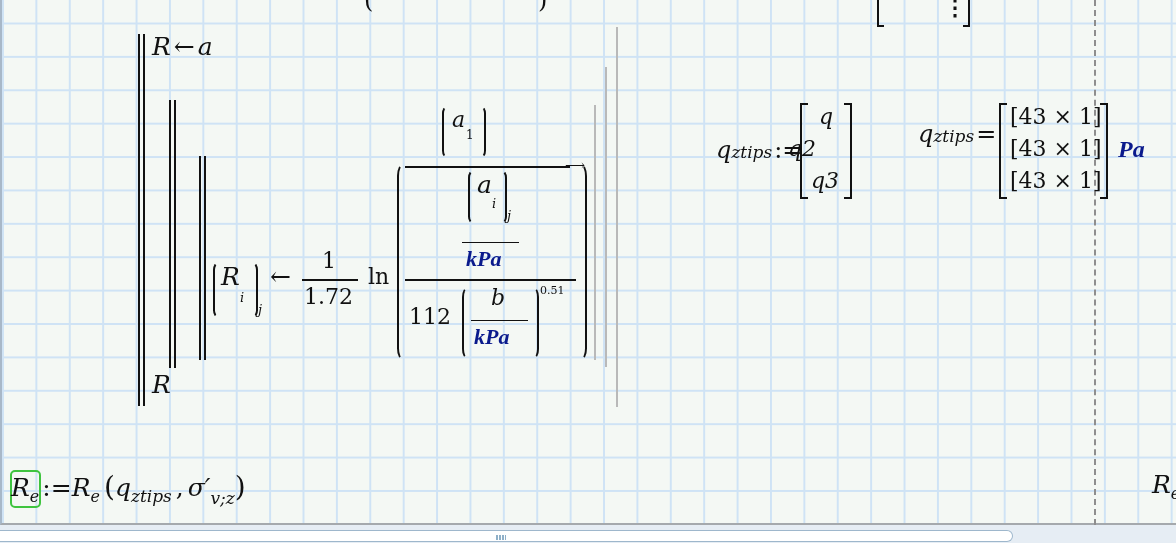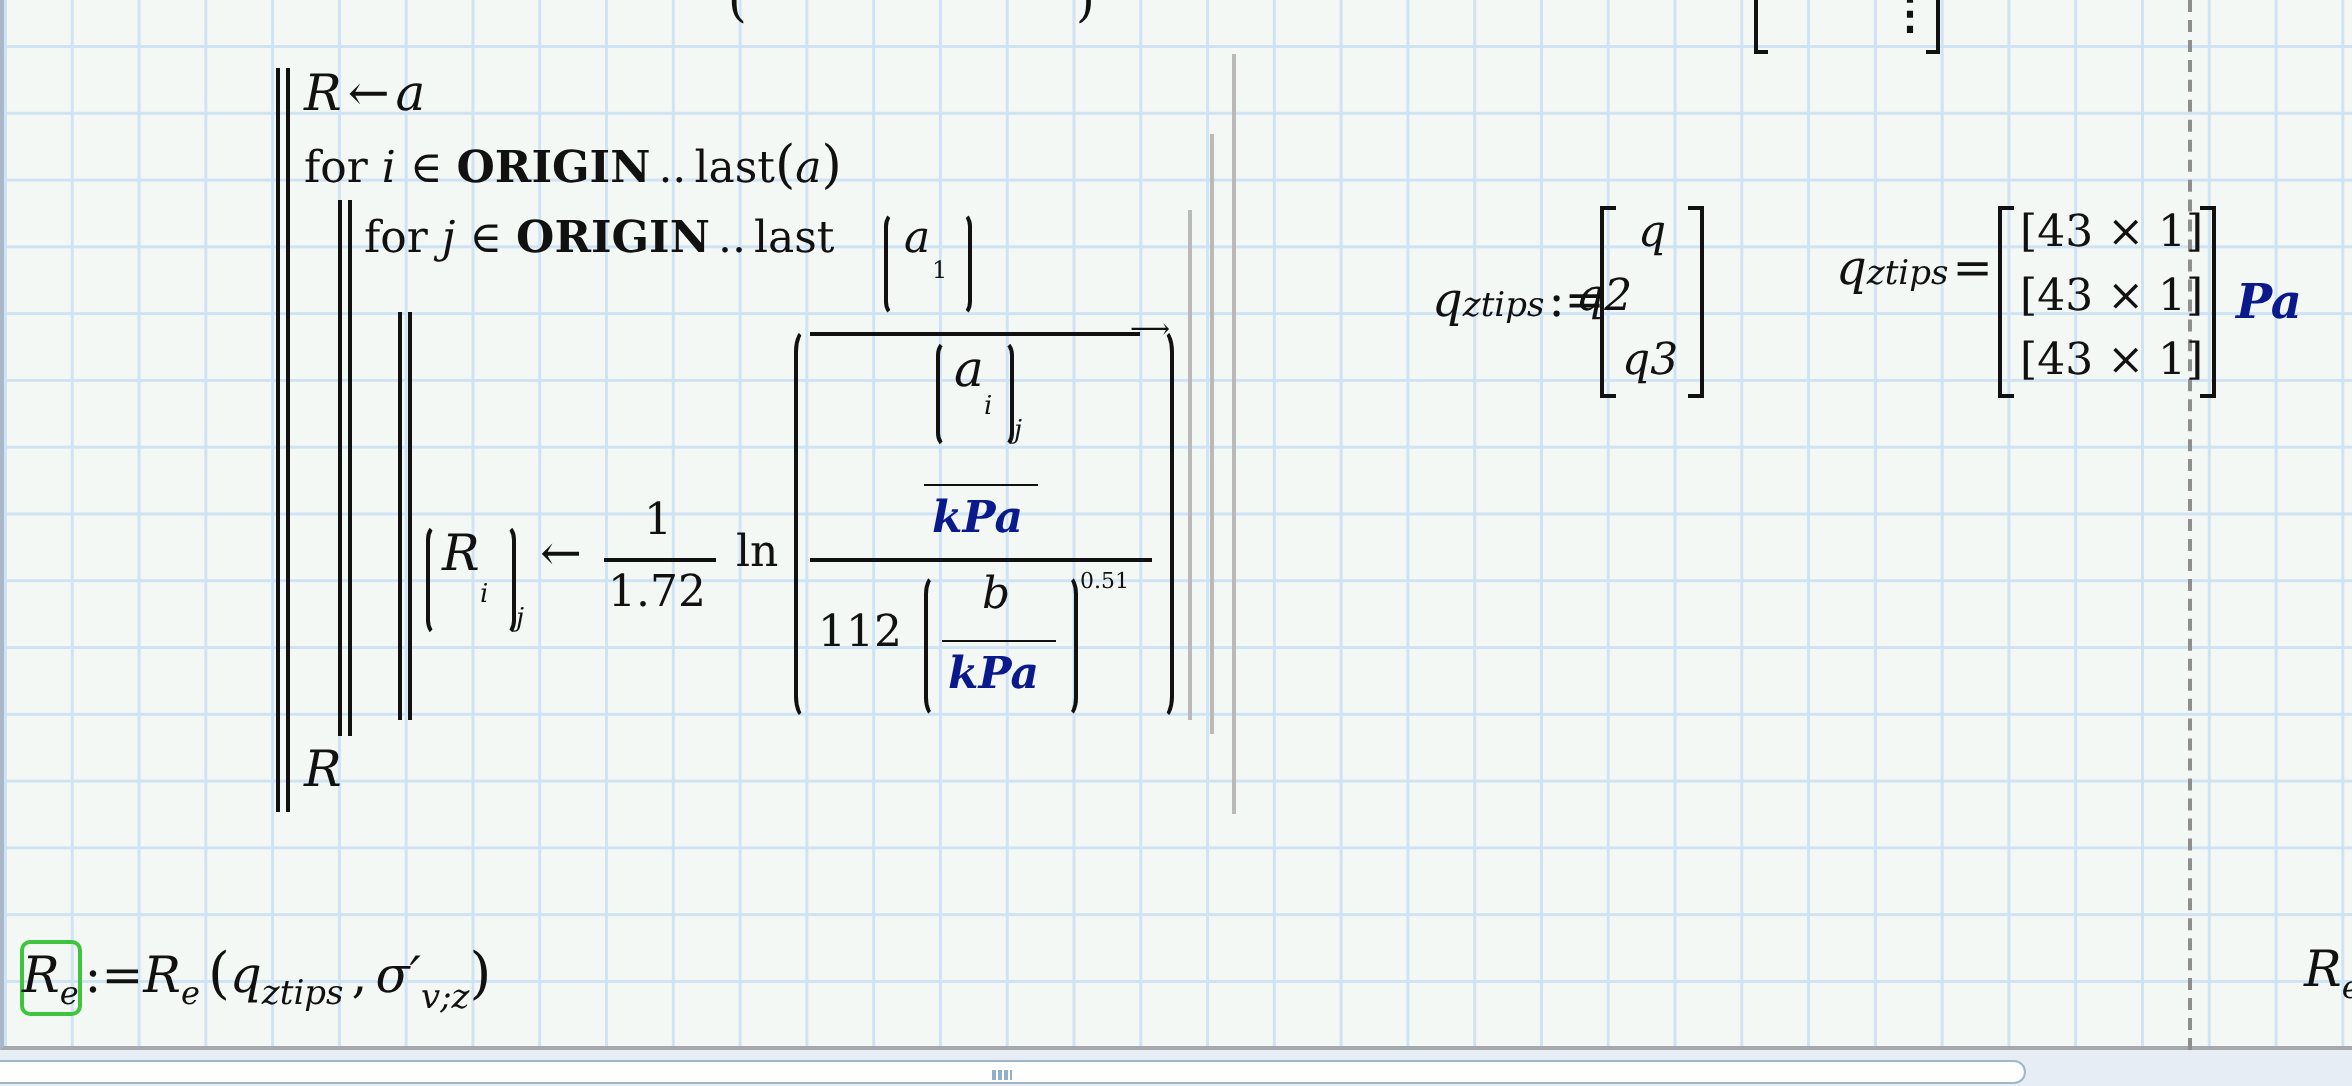--- a/index.html
+++ b/index.html
@@ -17,21 +17,21 @@
         linear-gradient(to bottom, #cfe3f5 0px, #cfe3f5 1.5px, transparent 1.5px);
       background-size: 33.4px 33.4px;
       background-position: 0px 22.5px;
       border-bottom: 2px solid #a5a9ad;
       border-left: 2px solid #a8b8c8;
       box-sizing: border-box;
     }
     .abs { position: absolute; white-space: nowrap; }
     .it { font-style: italic; }
     .bd { font-weight: bold; }
-    .unit { color: #0a1a8c; font-weight: bold; font-style: italic; }
+    .unit { color: #0a1a8c; font-weight: bold; font-style: italic; font-family: Liberation Serif, serif; }
     .big { font-size: 25px; }
     .mid { font-size: 22px; }
     .sub { font-size: 15px; font-style: italic; position: relative; top: 7px; }
     .vbar { position: absolute; background: #111; width: 2px; }
     .gbar { position: absolute; background: #b9b9b9; width: 2px; }
     .paren { position: absolute; border: 2px solid #111; border-radius: 50% / 14%; }
     .lp { border-right: none; border-top-color: transparent; border-bottom-color: transparent; }
     .rp { border-left: none; border-top-color: transparent; border-bottom-color: transparent; }
     .hline { position: absolute; height: 1.5px; background: #111; }
     .bracket { position: absolute; border: 2px solid #111; }
@@ -62,36 +62,24 @@
   <div class="dotted-v" style="left:1092px;top:0;height:525px;"></div>
 
 
   <div class="vbar" style="left:136px;top:34px;height:372px;"></div>
   <div class="vbar" style="left:141px;top:34px;height:372px;"></div>
 
   <div class="abs big" style="left:150px;top:32px;">
     <span class="it">R</span><span style="margin:0 3px;">←</span><span class="it">a</span>
   </div>
 
-  <div class="abs mid" style="left:150px;top:68px;">
-    <span>for</span>
-    <span class="it">i</span>
-    <span>∈</span>
-    <span class="bd">ORIGIN</span><span style="margin:0 4px;">..</span><span>last</span><span style="font-size:26px;">(</span><span class="it">a</span><span style="font-size:26px;">)</span>
-  </div>
 
   <div class="vbar" style="left:167px;top:100px;height:268px;"></div>
   <div class="vbar" style="left:172px;top:100px;height:268px;"></div>
 
-  <div class="abs mid" style="left:180px;top:106px;">
-    <span>for</span>
-    <span class="it">j</span>
-    <span>∈</span>
-    <span class="bd">ORIGIN</span><span style="margin:0 4px;">..</span><span>last</span>
-  </div>
   <div class="paren lp" style="left:440px;top:106px;width:8px;height:48px;"></div>
   <div class="abs mid it" style="left:450px;top:107px;">a</div>
   <div class="abs" style="left:464px;top:128px;font-size:12px;">1</div>
   <div class="paren rp" style="left:474px;top:106px;width:8px;height:48px;"></div>
 
   <div class="vbar" style="left:197px;top:156px;height:204px;"></div>
   <div class="vbar" style="left:202px;top:156px;height:204px;"></div>
 
   <div class="paren lp" style="left:211px;top:262px;width:9px;height:52px;"></div>
   <div class="abs big it" style="left:219px;top:262px;">R</div>

